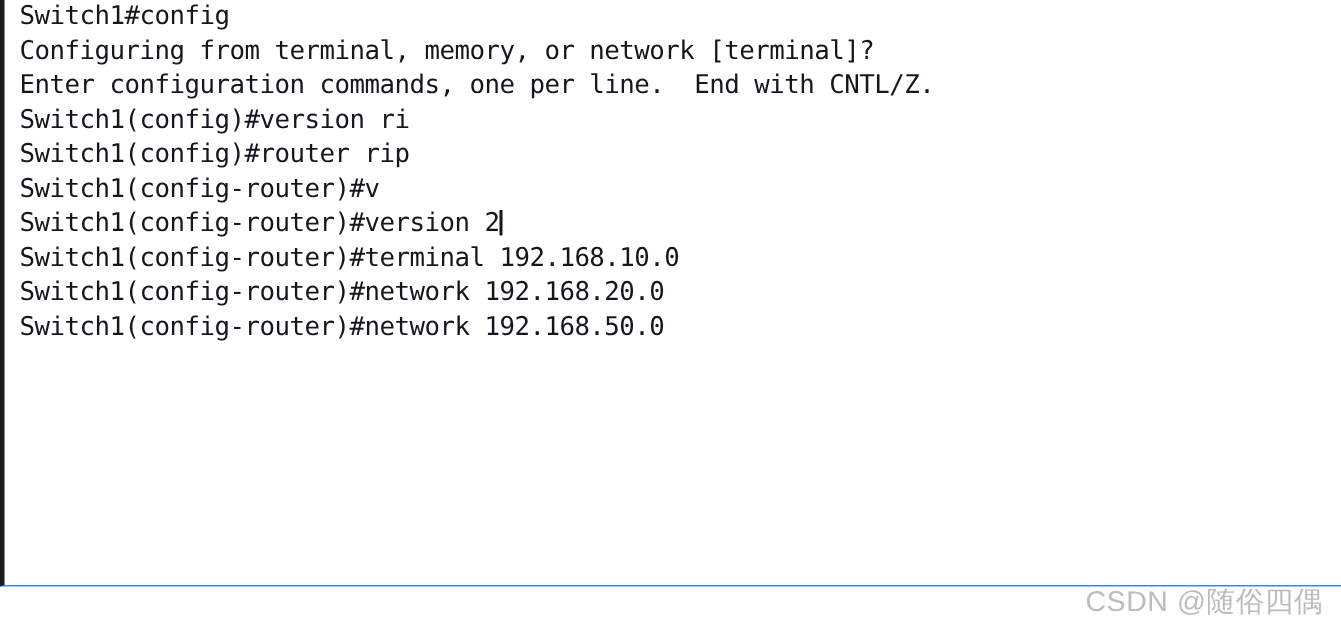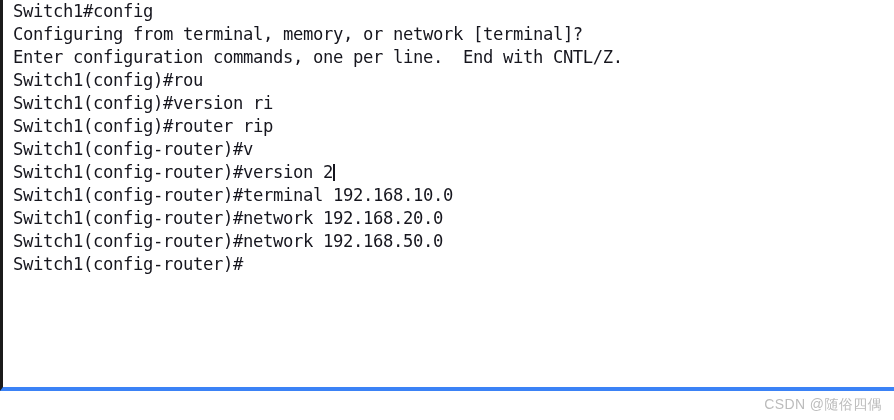--- a/index.html
+++ b/index.html
@@ -17,21 +17,21 @@
 
   #terminal-frame {
     position: absolute;
     left: 0;
     top: 0;
     width: 894px;
     height: 391px;
     box-sizing: border-box;
     background: #ffffff;
     border-left: 3px solid #1b1b1b;
-    border-bottom: 4px solid #3b82f6;
+    border-bottom: 1px solid #3b82f6;
     overflow: hidden;
   }
 
   #console-lines {
     position: absolute;
     left: 10px;
     top: 0px;
     right: 0;
   }
 
@@ -53,39 +53,37 @@
     background: #16161e;
     vertical-align: -3px;
     margin-left: 0px;
   }
 
   #watermark {
     position: absolute;
     right: 12px;
     bottom: 6px;
     font-family: "Liberation Sans", "DejaVu Sans", sans-serif;
-    font-size: 14px;
+    font-size: 19px;
     color: #bcbcbc;
     white-space: pre;
     letter-spacing: 0.4px;
   }
 </style>
 </head>
 <body>
 
 <div id="terminal-frame">
   <div id="console-lines">
       <div class="console-line"><span>Switch1#config</span></div>
       <div class="console-line"><span>Configuring from terminal, memory, or network [terminal]?</span></div>
       <div class="console-line"><span>Enter configuration commands, one per line.  End with CNTL/Z.</span></div>
-      <div class="console-line"><span>Switch1(config)#rou</span></div>
       <div class="console-line"><span>Switch1(config)#version ri</span></div>
       <div class="console-line"><span>Switch1(config)#router rip</span></div>
       <div class="console-line"><span>Switch1(config-router)#v</span></div>
       <div class="console-line"><span>Switch1(config-router)#version 2</span><span class="cursor-caret"></span></div>
       <div class="console-line"><span>Switch1(config-router)#terminal 192.168.10.0</span></div>
       <div class="console-line"><span>Switch1(config-router)#network 192.168.20.0</span></div>
       <div class="console-line"><span>Switch1(config-router)#network 192.168.50.0</span></div>
-      <div class="console-line"><span>Switch1(config-router)#</span></div>
     </div>
 </div>
 
 <div id="watermark">CSDN @随俗四偶</div>
 
 </body></html>

